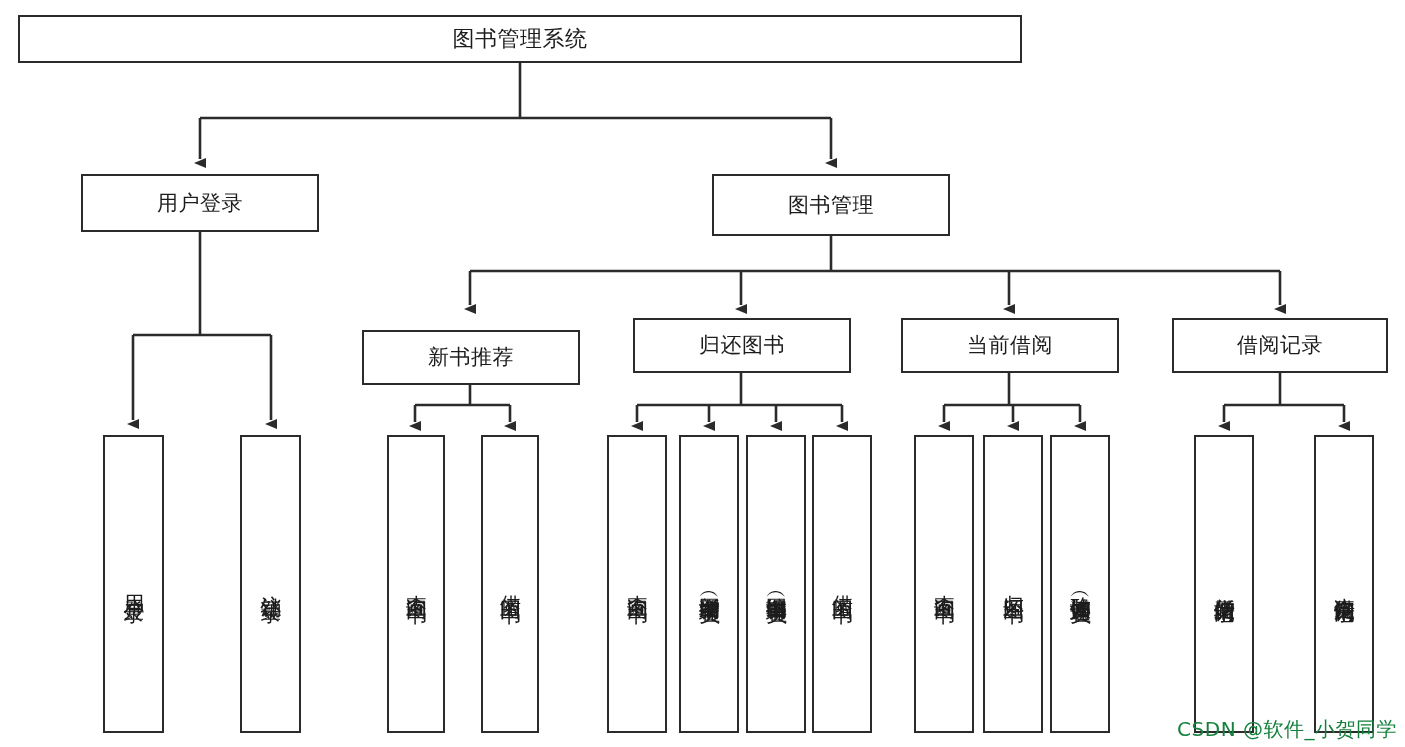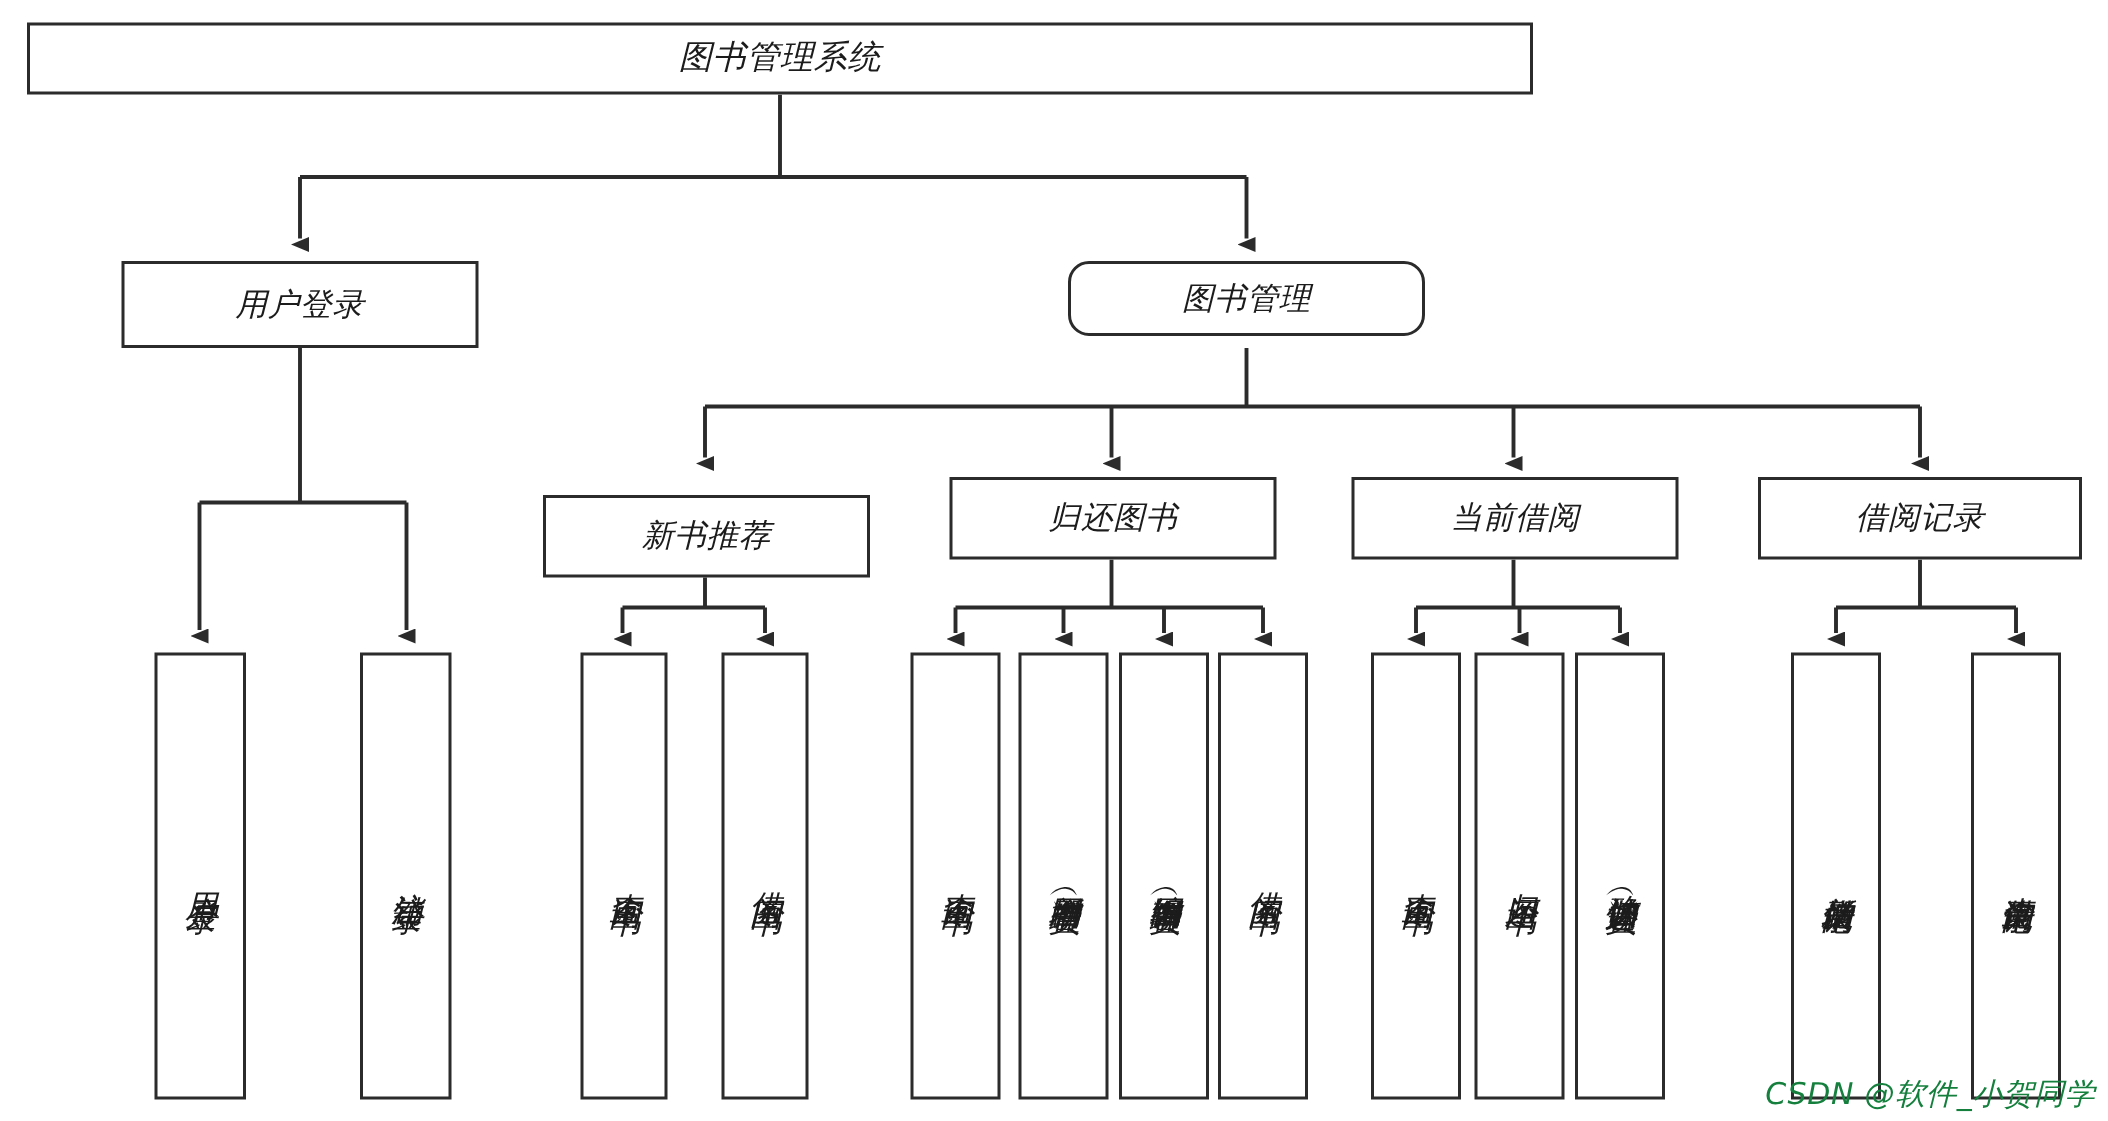--- a/index.html
+++ b/index.html
@@ -11,21 +11,20 @@
   body {
     font-family: "DejaVu Sans", "Liberation Sans", sans-serif;
     color: #1a1a1a;
   }
   #diagram-canvas {
     position: relative;
     width: 1405px;
     height: 747px;
     background: #ffffff;
     overflow: hidden;
-    font-style: italic;
   }
   #edge-layer {
     position: absolute;
     left: 0;
     top: 0;
     width: 1405px;
     height: 747px;
     pointer-events: none;
   }
   .node {
@@ -136,21 +135,21 @@
     </g>
   </svg>
 
   <div class="node root" style="left:18px; top:15px; width:1004px; height:48px;">
     <span class="node-label">图书管理系统</span>
   </div>
 
   <div class="node level2" style="left:81px; top:174px; width:238px; height:58px;">
     <span class="node-label">用户登录</span>
   </div>
-  <div class="node level2" style="left:712px; top:174px; width:238px; height:50px;border-radius:14px;">
+  <div class="node level2" style="left:712px; top:174px; width:238px; height:62px;">
     <span class="node-label">图书管理</span>
   </div>
 
   <div class="node level3" style="left:362px; top:318px; width:218px; height:55px;margin-top:12px;">
     <span class="node-label">新书推荐</span>
   </div>
   <div class="node level3" style="left:633px; top:318px; width:218px; height:55px;">
     <span class="node-label">归还图书</span>
   </div>
   <div class="node level3" style="left:901px; top:318px; width:218px; height:55px;">

